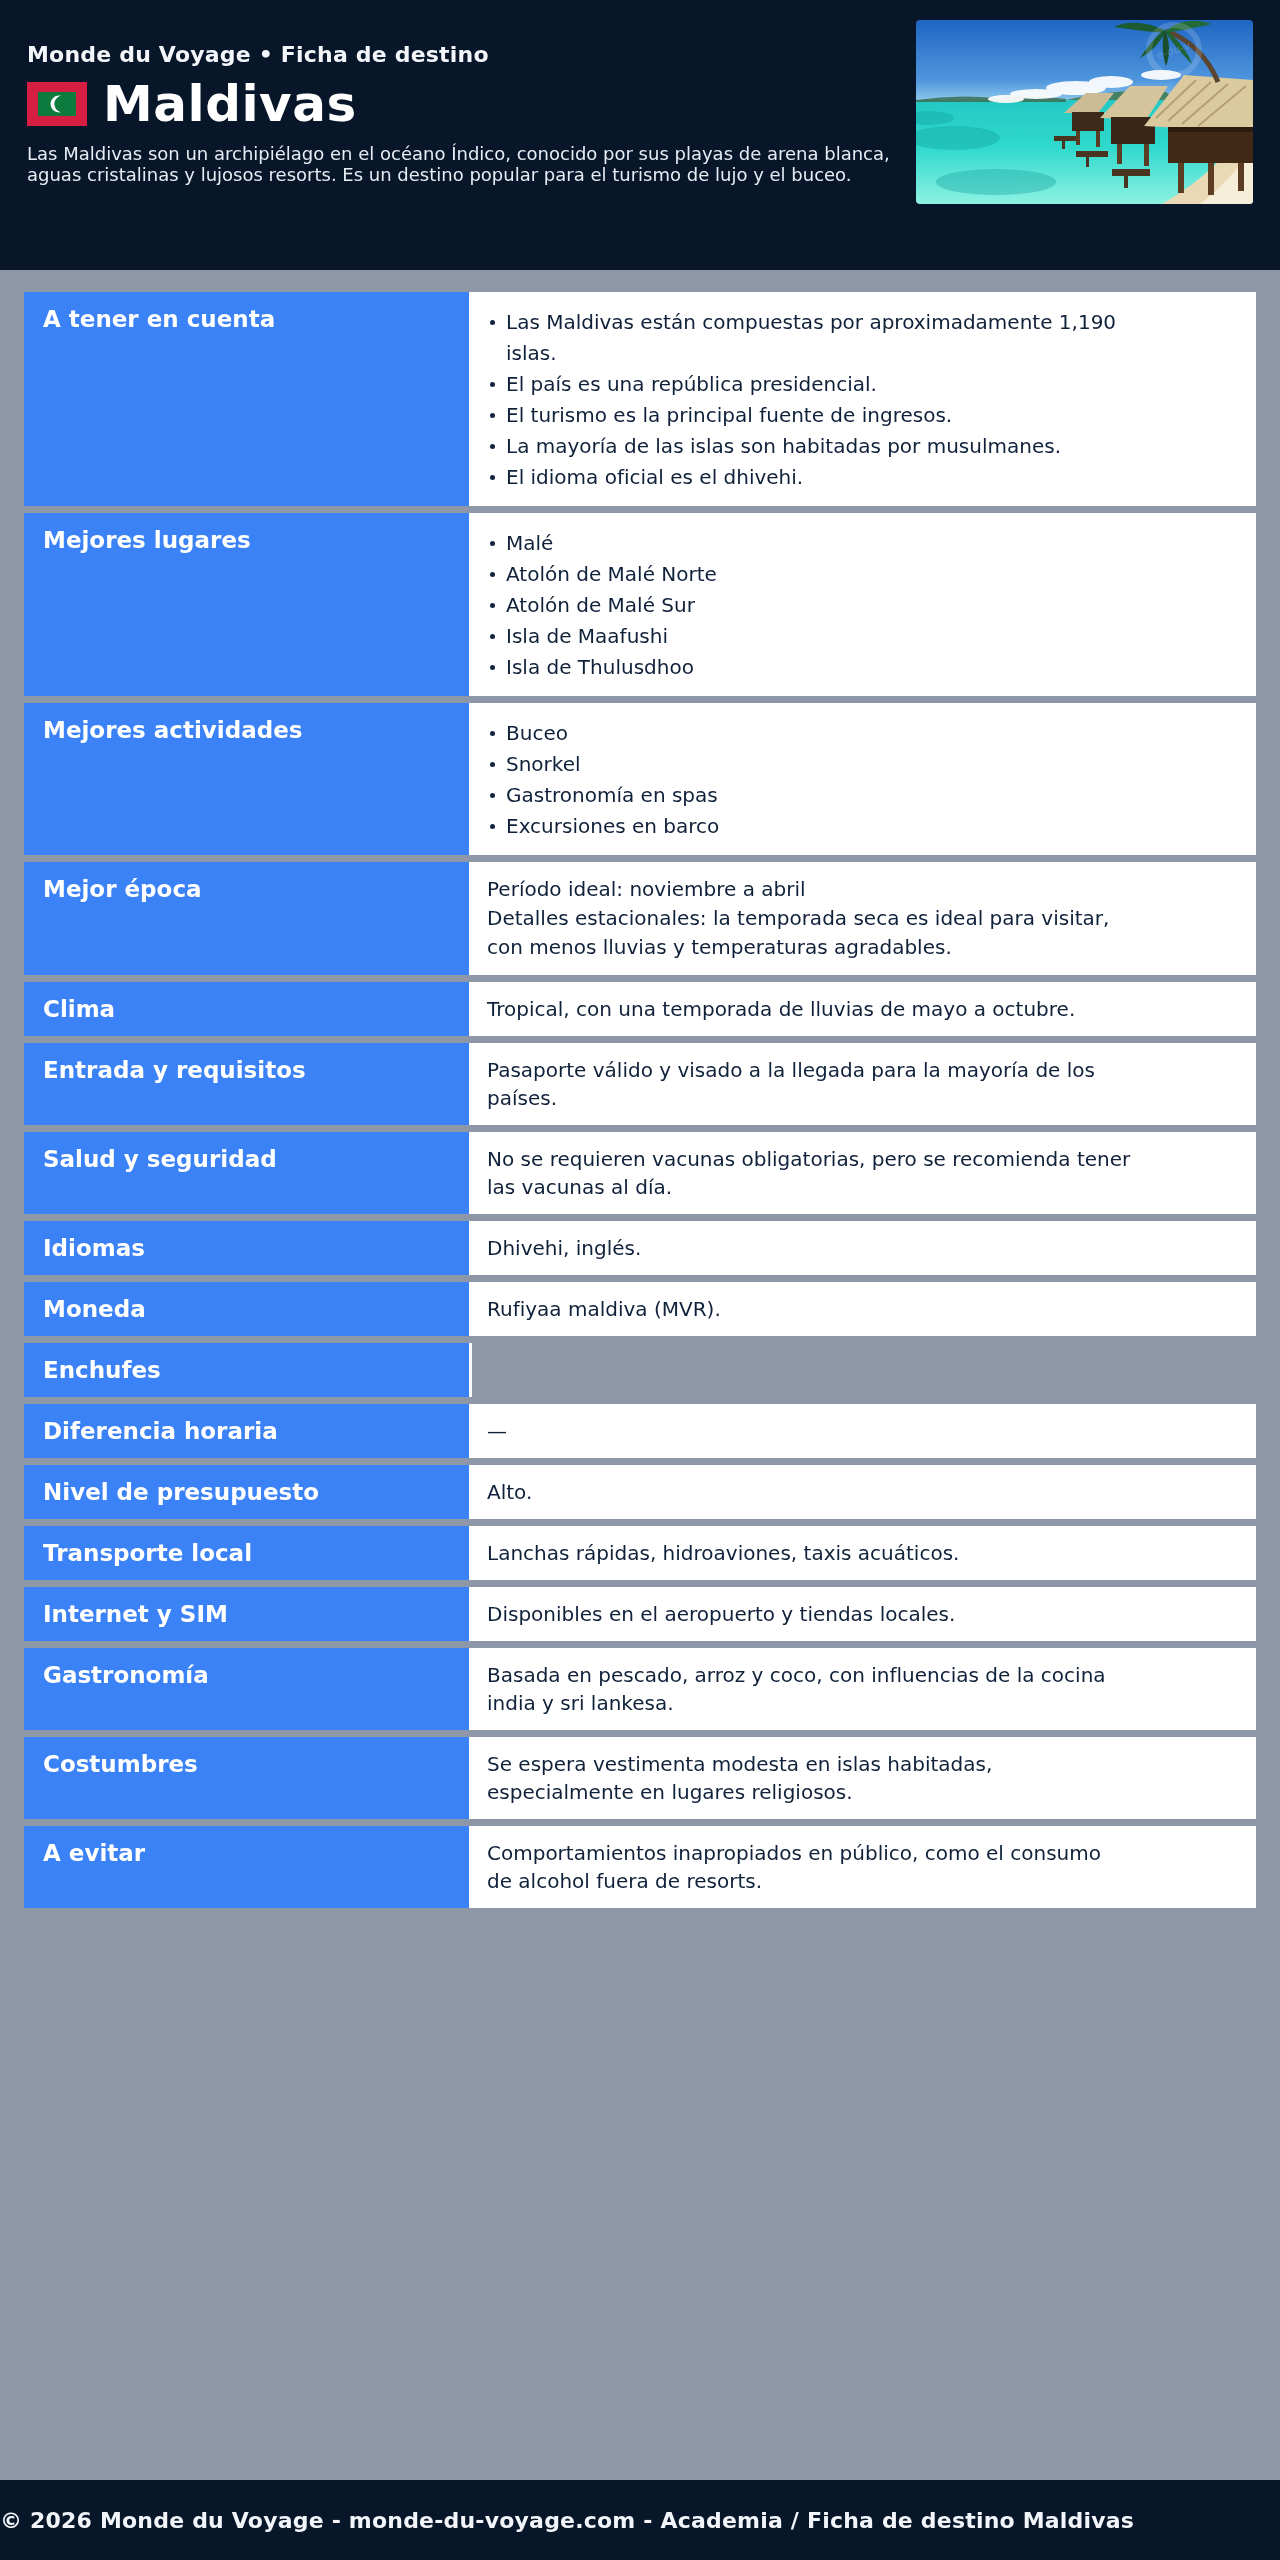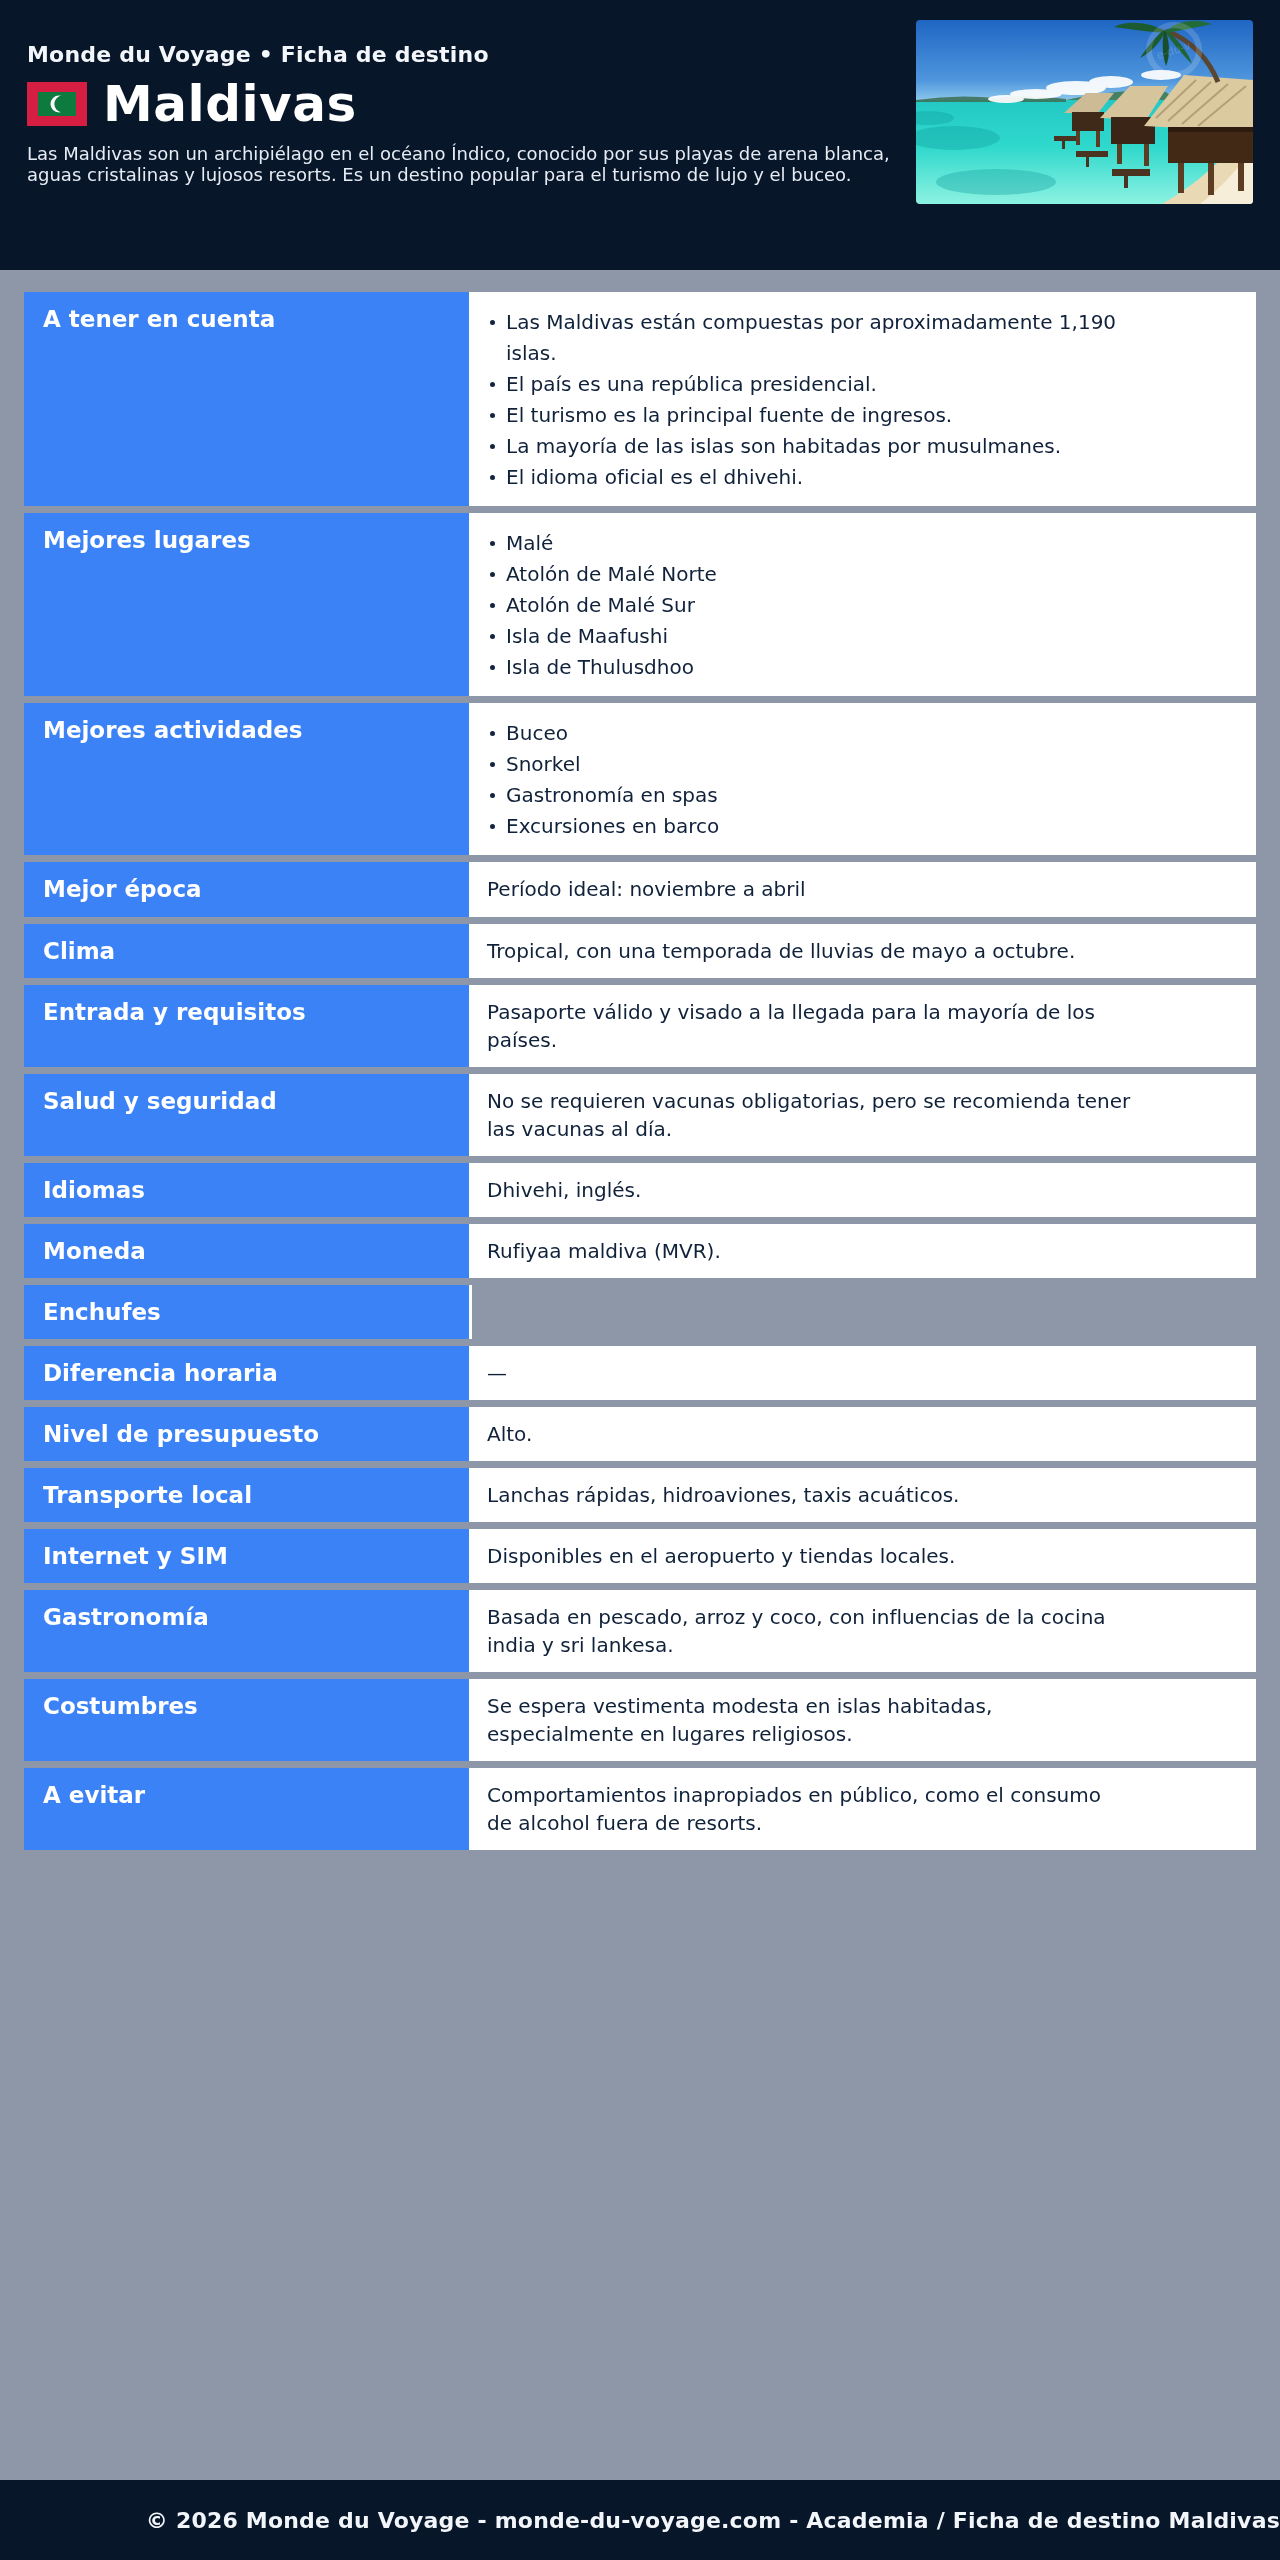--- a/index.html
+++ b/index.html
@@ -110,21 +110,21 @@
     background: #13243f;
   }
   .cell-value p.value-line { line-height: 29px; }
 
   
   footer.site-footer {
     flex: 0 0 80px;
     background: #081629;
     display: flex;
     align-items: center;
-    justify-content: flex-end;
+    justify-content: flex-start;
   }
   .footer-text {
     color: #f2f5f9;
     font-size: 22px;
     font-weight: bold;
     letter-spacing: 0.2px;
   }
 </style>
 </head>
 <body>
@@ -268,20 +268,21 @@
               <li>Excursiones en barco</li>
             </ul>
           </div>
     </div>
   </div>
       <div class="row">
     <div class="cell-label">Mejor época</div>
     <div class="cell-value">
       <div class="value-inner">
             <p class="value-line">Período ideal: noviembre a abril</p>
+            <p class="value-line">Detalles estacionales: la temporada seca es ideal para visitar, con menos lluvias y temperaturas agradables.</p>
           </div>
     </div>
   </div>
       <div class="row">
     <div class="cell-label">Clima</div>
     <div class="cell-value">
       <div class="value-inner">Tropical, con una temporada de lluvias de mayo a octubre.</div>
     </div>
   </div>
       <div class="row">

